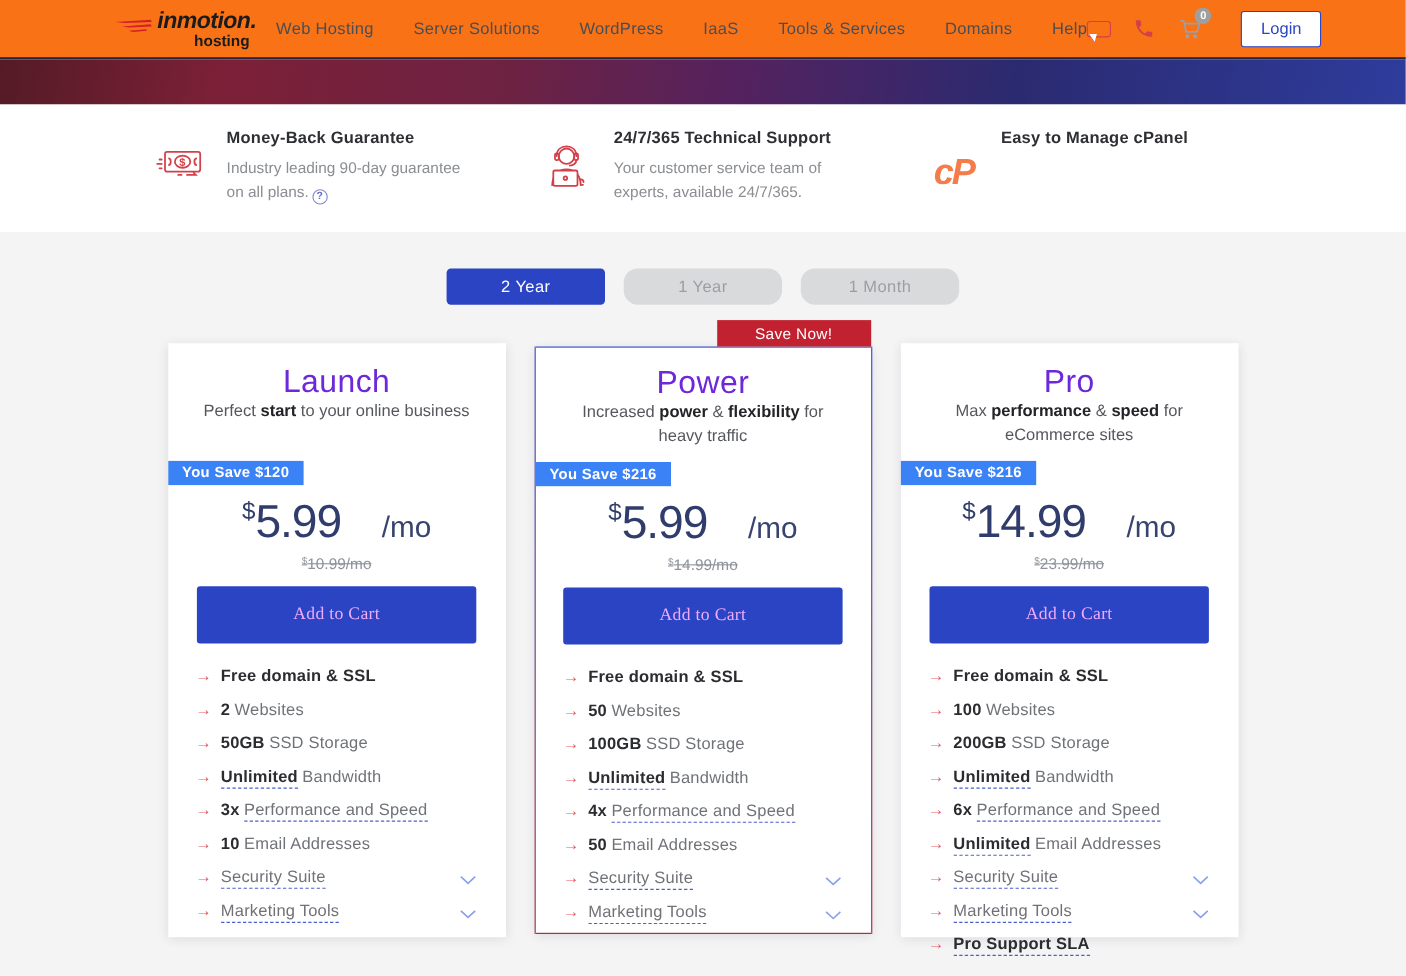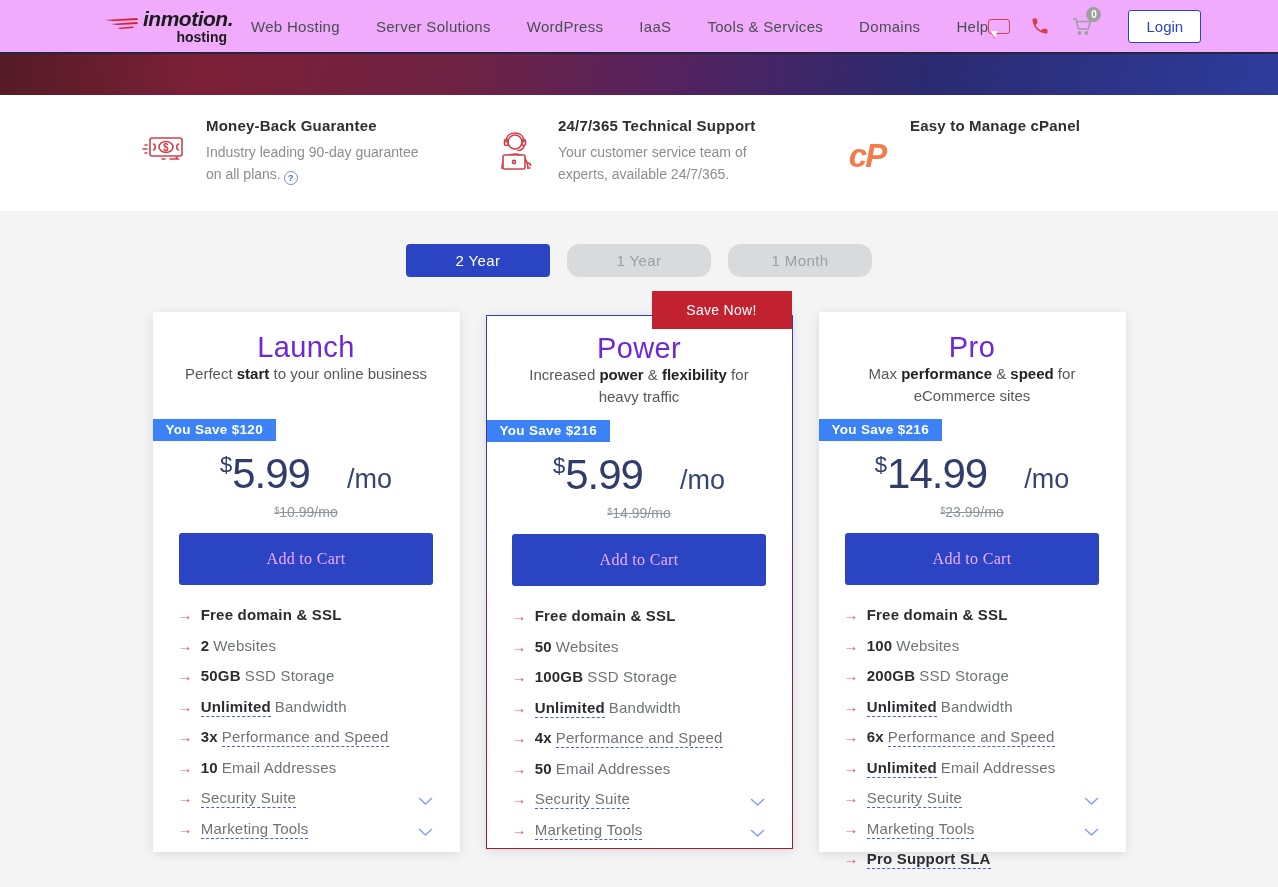--- a/index.html
+++ b/index.html
@@ -5,21 +5,21 @@
   * { box-sizing: border-box; margin: 0; padding: 0; }
   html,body { width:1278px; height:887px; }
   body {
     font-family: "Liberation Sans", sans-serif;
     background:#f4f4f5;
     overflow:hidden;
     color:#2f3033;
   }
   
   .topnav{
-    height:54px; background:#f0abfc; display:flex; align-items:center;
+    height:54px; background:#f97316; display:flex; align-items:center;
     padding:0 95px 0 103px; border-bottom:2px solid #23263c; position:relative; z-index:5;
   }
   .logo{ display:flex; align-items:center; gap:4px; cursor:pointer; }
   .logo svg{ display:block; }
   .logo-text{ display:flex; flex-direction:column; line-height:1; }
   .logo-l1{ font-size:21px; font-weight:800; font-style:italic; color:#1b1b1b; letter-spacing:-0.5px;}
   .logo-l2{ font-size:14px; font-weight:700; color:#1b1b1b; text-align:right; margin-top:1px; padding-right:6px;}
   .nav-items{ display:flex; align-items:center; gap:36px; margin-left:18px; }
   .nav-item{ font-size:15px; color:#4a4d52; cursor:pointer; white-space:nowrap; letter-spacing:0.3px;}
   .nav-right{ margin-left:auto; display:flex; align-items:center; gap:20px; }
@@ -68,21 +68,21 @@
   .card{
     width:307px; height:540px; background:#fff; position:relative;
     box-shadow:0 2px 10px rgba(40,40,60,0.12); text-align:center; padding-top:19px;
   }
   .card.highlight{
     border:1px solid;
     border-image:linear-gradient(#2b3fc0,#9c1d2c) 1;
     margin-top:3px; height:534px; padding-top:16px;
   }
   .save-now{
-    position:absolute; top:-25px; right:0; width:140px; height:38px;
+    position:absolute; top:-25px; right:0; width:140px; height:24px;
     background:#c2212f; color:#fff; font-size:14px; display:flex;
     align-items:center; justify-content:center; letter-spacing:0.3px;
   }
   .plan-title{ font-size:29px; color:#6d28d9; font-weight:400; letter-spacing:0.4px; height:30px;}
   .plan-sub{ font-size:15px; color:#55575c; line-height:1.45; height:56px; padding:2px 26px 0 26px;}
   .plan-sub b{ color:#222326; }
   .save-badge{
     display:inline-block; background:#3b82f6; color:#fff; font-size:13.5px; font-weight:700;
     padding:3px 13px 4px 13px; letter-spacing:0.3px;
   }

